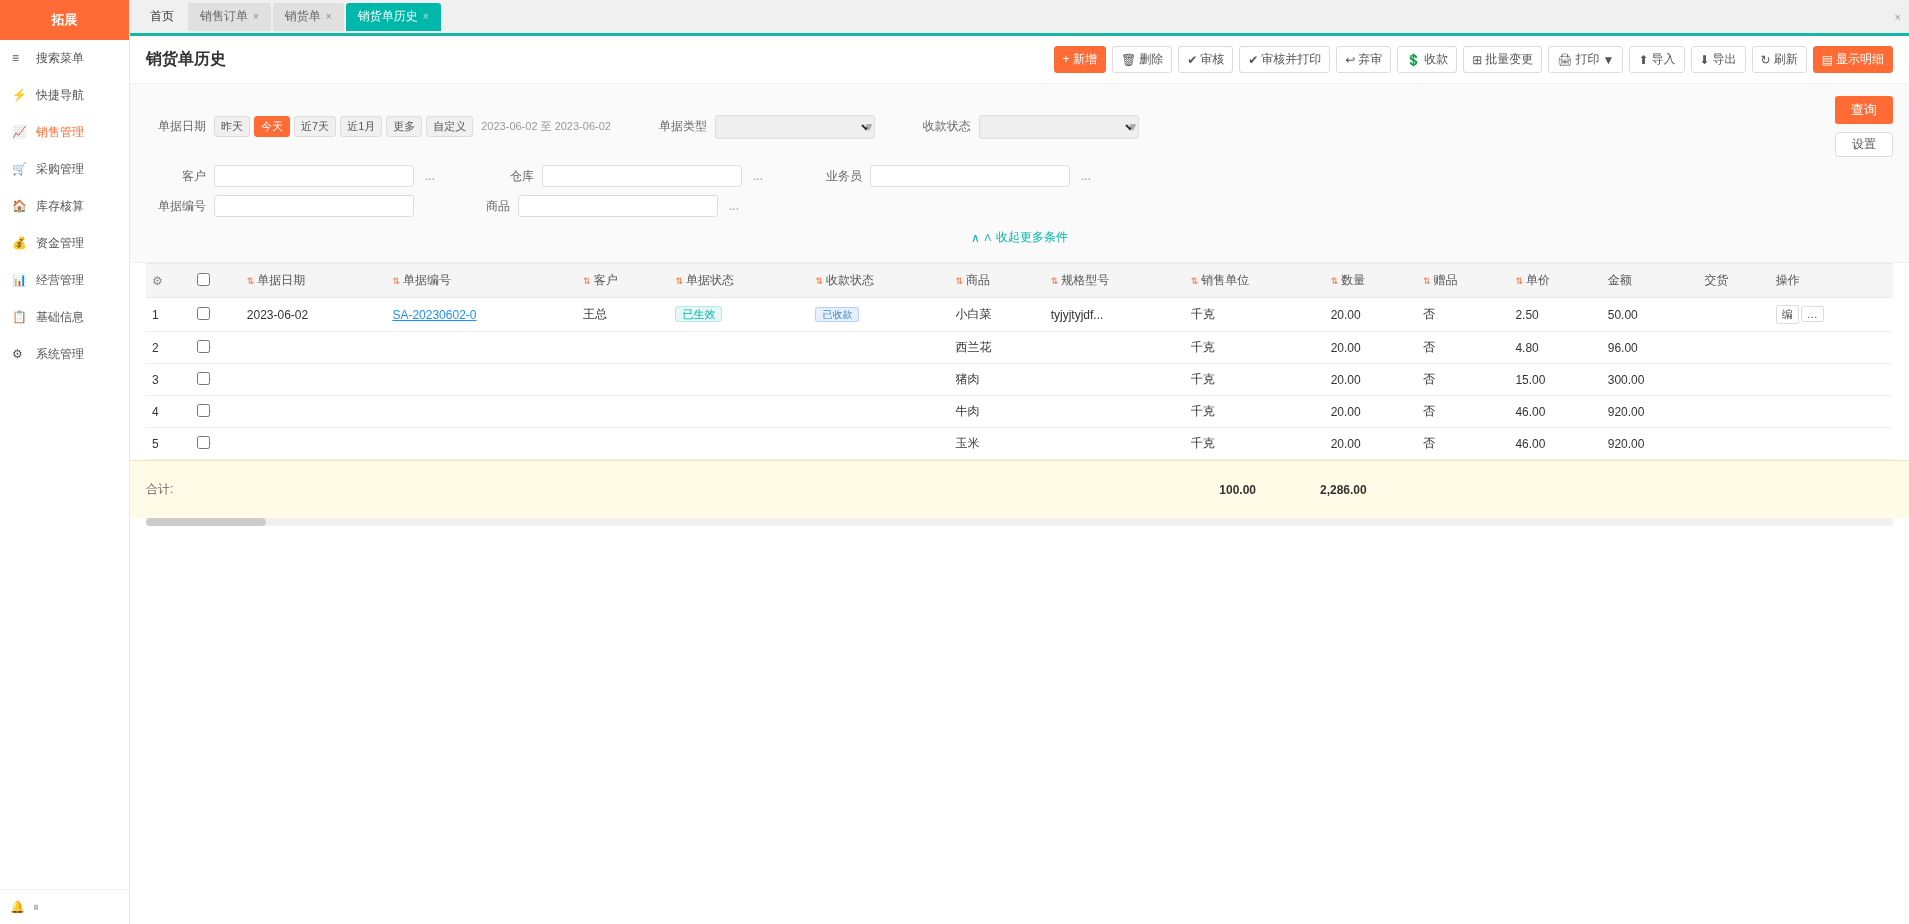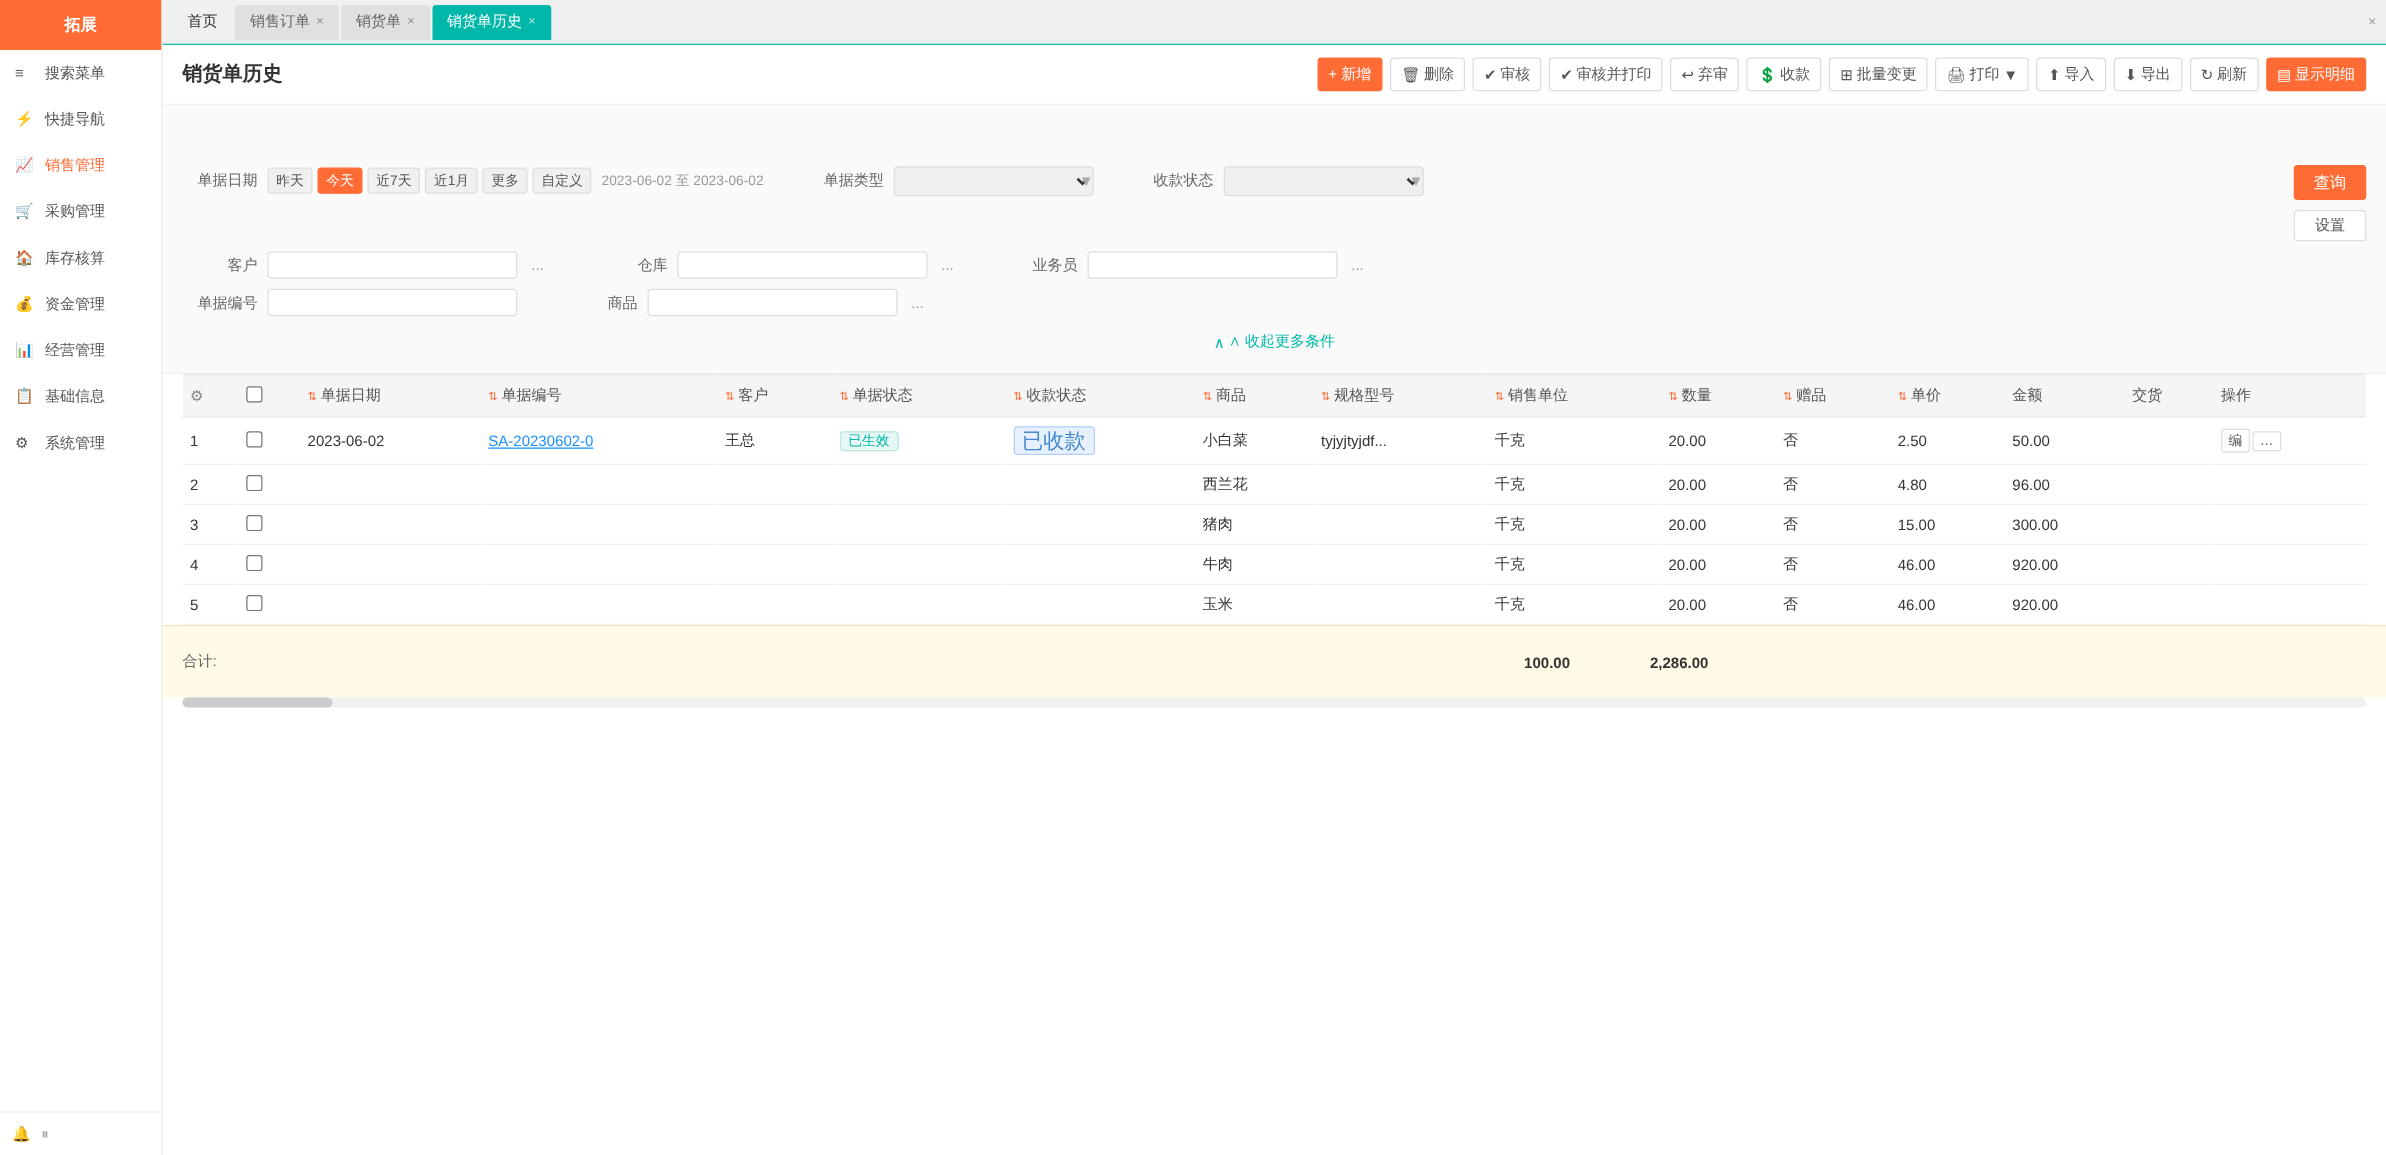--- a/index.html
+++ b/index.html
@@ -10,21 +10,21 @@
     .sidebar-logo { height: 40px; background: #ff6b35; display: flex; align-items: center; justify-content: center; color: white; font-size: 13px; font-weight: bold; }
     .sidebar-item { display: flex; align-items: center; padding: 10px 12px; cursor: pointer; color: #555; font-size: 12px; gap: 8px; }
     .sidebar-item.active { color: #ff6b35; }
     .sidebar-icon { width: 16px; height: 16px; flex-shrink: 0; }
     .sidebar-bottom { margin-top: auto; padding: 10px; display: flex; gap: 8px; border-top: 1px solid #f0f0f0; }
 
     
     .main { flex: 1; display: flex; flex-direction: column; overflow: hidden; }
 
     
-    .tabs-bar { display: flex; align-items: center; background: #f0f0f0; border-bottom: 1px solid #14b8a6; height: 36px; padding: 0 8px; flex-shrink: 0; }
+    .tabs-bar { display: flex; align-items: center; background: #f0f0f0; border-bottom: 3px solid #14b8a6; height: 36px; padding: 0 8px; flex-shrink: 0; }
     .tab { display: flex; align-items: center; padding: 0 12px; height: 28px; margin-right: 2px; cursor: pointer; font-size: 12px; border-radius: 3px 3px 0 0; background: #e0e0e0; color: #666; gap: 5px; }
     .tab.active { background: #00b8a9; color: white; }
     .tab.home { background: transparent; color: #333; }
     .tab-close { font-size: 10px; cursor: pointer; opacity: 0.7; }
     .tabs-bar-right { margin-left: auto; font-size: 11px; color: #999; }
 
     
     .content { flex: 1; background: white; overflow: auto; padding: 0; }
 
     
@@ -51,41 +51,41 @@
 
     
     .table-container { overflow: auto; padding: 0 16px; }
     table { width: 100%; border-collapse: collapse; font-size: 12px; }
     thead tr { background: #f5f5f5; }
     th { padding: 8px 6px; text-align: left; font-weight: normal; color: #555; border-bottom: 1px solid #e8e8e8; border-top: 1px solid #e8e8e8; white-space: nowrap; }
     td { padding: 7px 6px; border-bottom: 1px solid #f0f0f0; color: #333; }
     .th-sortable { display: flex; align-items: center; gap: 3px; }
     .sort-icon { color: #ff6b35; font-size: 9px; }
     .badge-green { background: #e6f7f5; color: #00b8a9; border: 1px solid #b7e8e3; border-radius: 3px; padding: 1px 6px; font-size: 11px; }
-    .badge-blue { background: #e6f0ff; color: #4488cc; border: 1px solid #b3d0ff; border-radius: 3px; padding: 1px 6px; font-size: 17px; }
+    .badge-blue { background: #e6f0ff; color: #4488cc; border: 1px solid #b3d0ff; border-radius: 3px; padding: 1px 6px; font-size: 10px; }
     .link-text { color: #1890ff; cursor: pointer; text-decoration: underline; }
     .op-btn { border: 1px solid #ddd; border-radius: 2px; padding: 1px 5px; cursor: pointer; font-size: 11px; margin-right: 2px; color: #555; background: white; }
     .settings-icon { color: #888; cursor: pointer; }
 
     
     .table-footer { background: #fffbe6; border-top: 1px solid #f0e6c0; padding: 20px 16px; display: flex; align-items: center; font-size: 12px; }
     .total-label { color: #666; width: 120px; }
     .total-qty { color: #333; font-weight: bold; width: 200px; text-align: right; padding-right: 40px; }
     .total-amount { color: #333; font-weight: bold; }
 
     
     .pagination { display: flex; align-items: center; justify-content: flex-end; padding: 8px 16px; gap: 6px; font-size: 12px; color: #555; border-top: 1px solid #f0f0f0; }
     .page-btn { border: 1px solid #ddd; border-radius: 2px; padding: 2px 6px; cursor: pointer; background: white; font-size: 11px; }
     .page-input { width: 36px; border: 1px solid #ddd; border-radius: 2px; padding: 2px 4px; text-align: center; font-size: 12px; }
     .page-select { border: 1px solid #ddd; border-radius: 2px; padding: 2px 4px; font-size: 12px; }
 
     .scrollbar-track { height: 8px; background: #f0f0f0; margin: 0 16px; border-radius: 4px; }
     .scrollbar-thumb { height: 8px; width: 120px; background: #ccc; border-radius: 4px; }
 
-    .query-btn { background: #ff6b35; color: white; border: none; border-radius: 3px; padding: 5px 16px; cursor: pointer; font-size: 13px; margin-top: 36px; }
+    .query-btn { background: #ff6b35; color: white; border: none; border-radius: 3px; padding: 5px 16px; cursor: pointer; font-size: 13px; }
     .set-btn { background: white; color: #555; border: 1px solid #ddd; border-radius: 3px; padding: 3px 10px; cursor: pointer; font-size: 12px; margin-top: 4px; display: block; width: 100%; }
   </style>
 </head>
 <body>
 
 <div class="sidebar">
   <div class="sidebar-logo">拓展</div>
 
   <div class="sidebar-item">
     <span class="sidebar-icon">≡</span>

